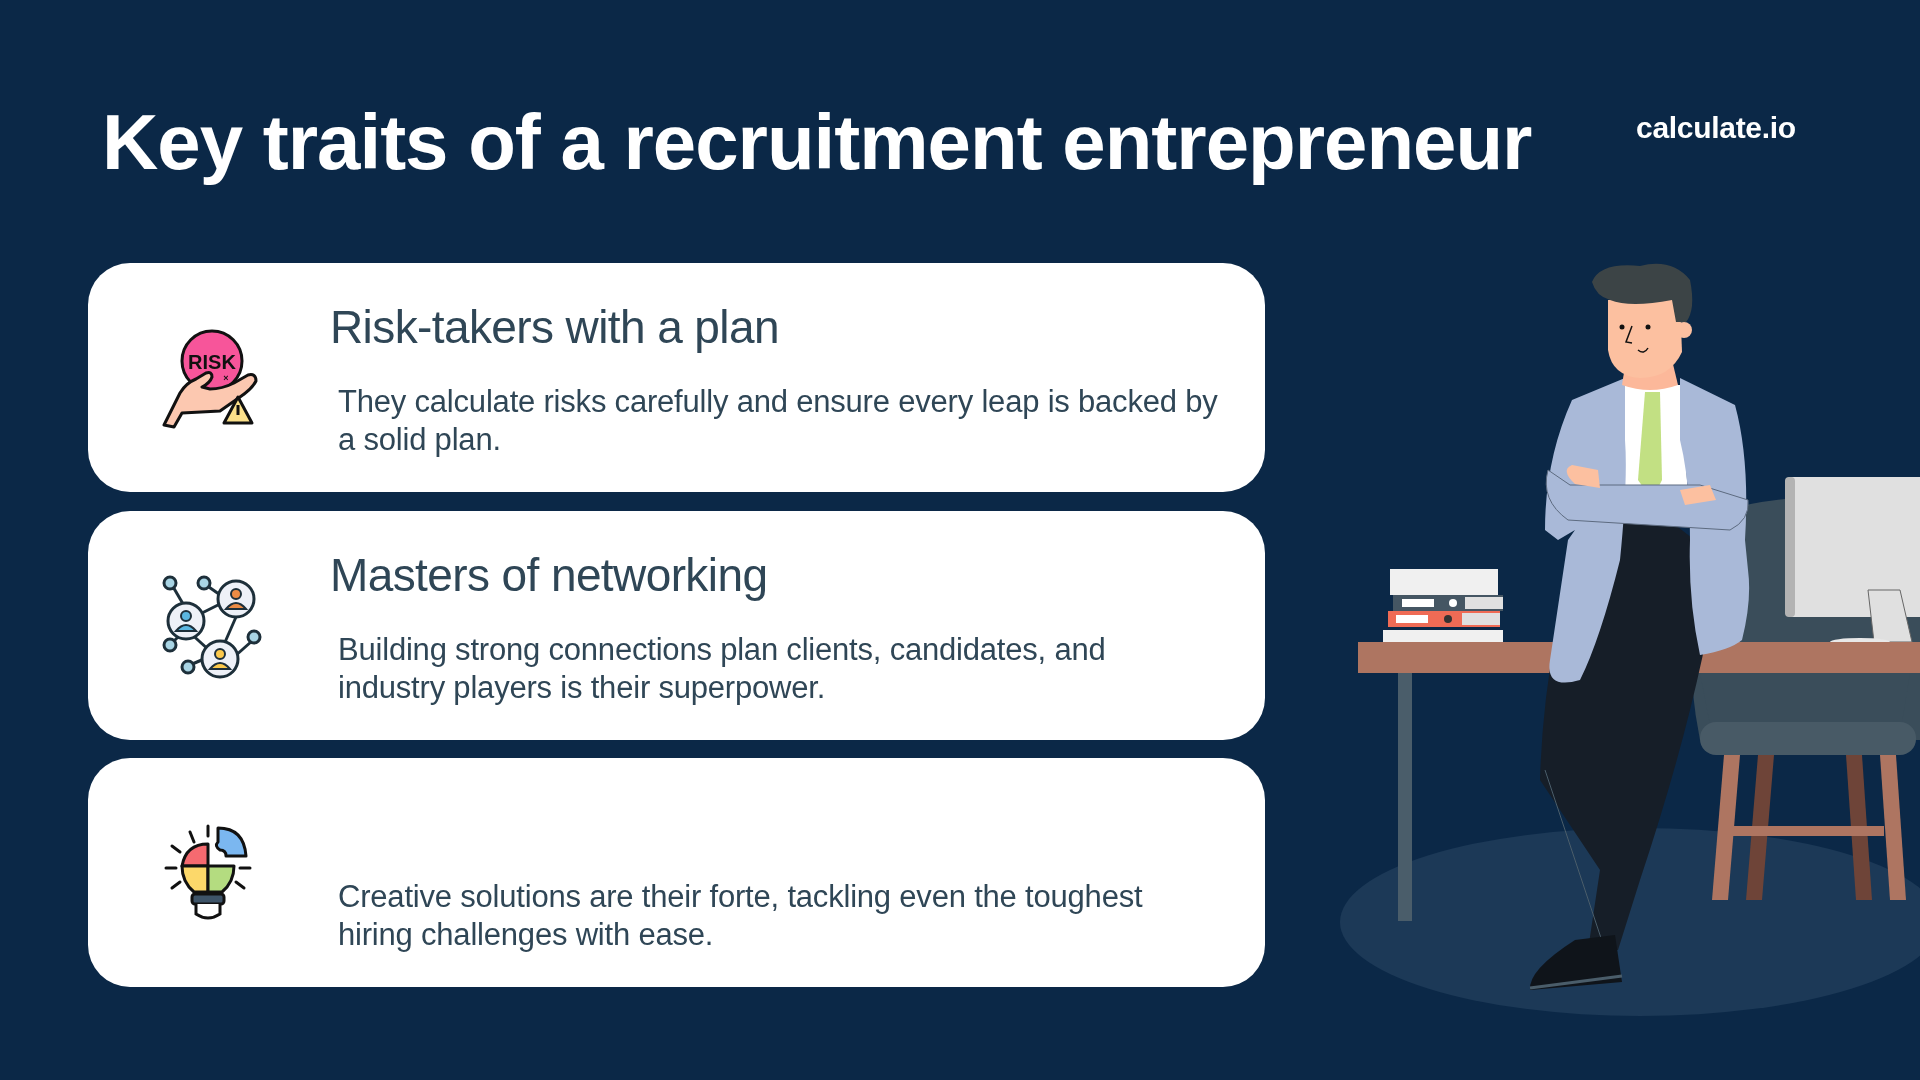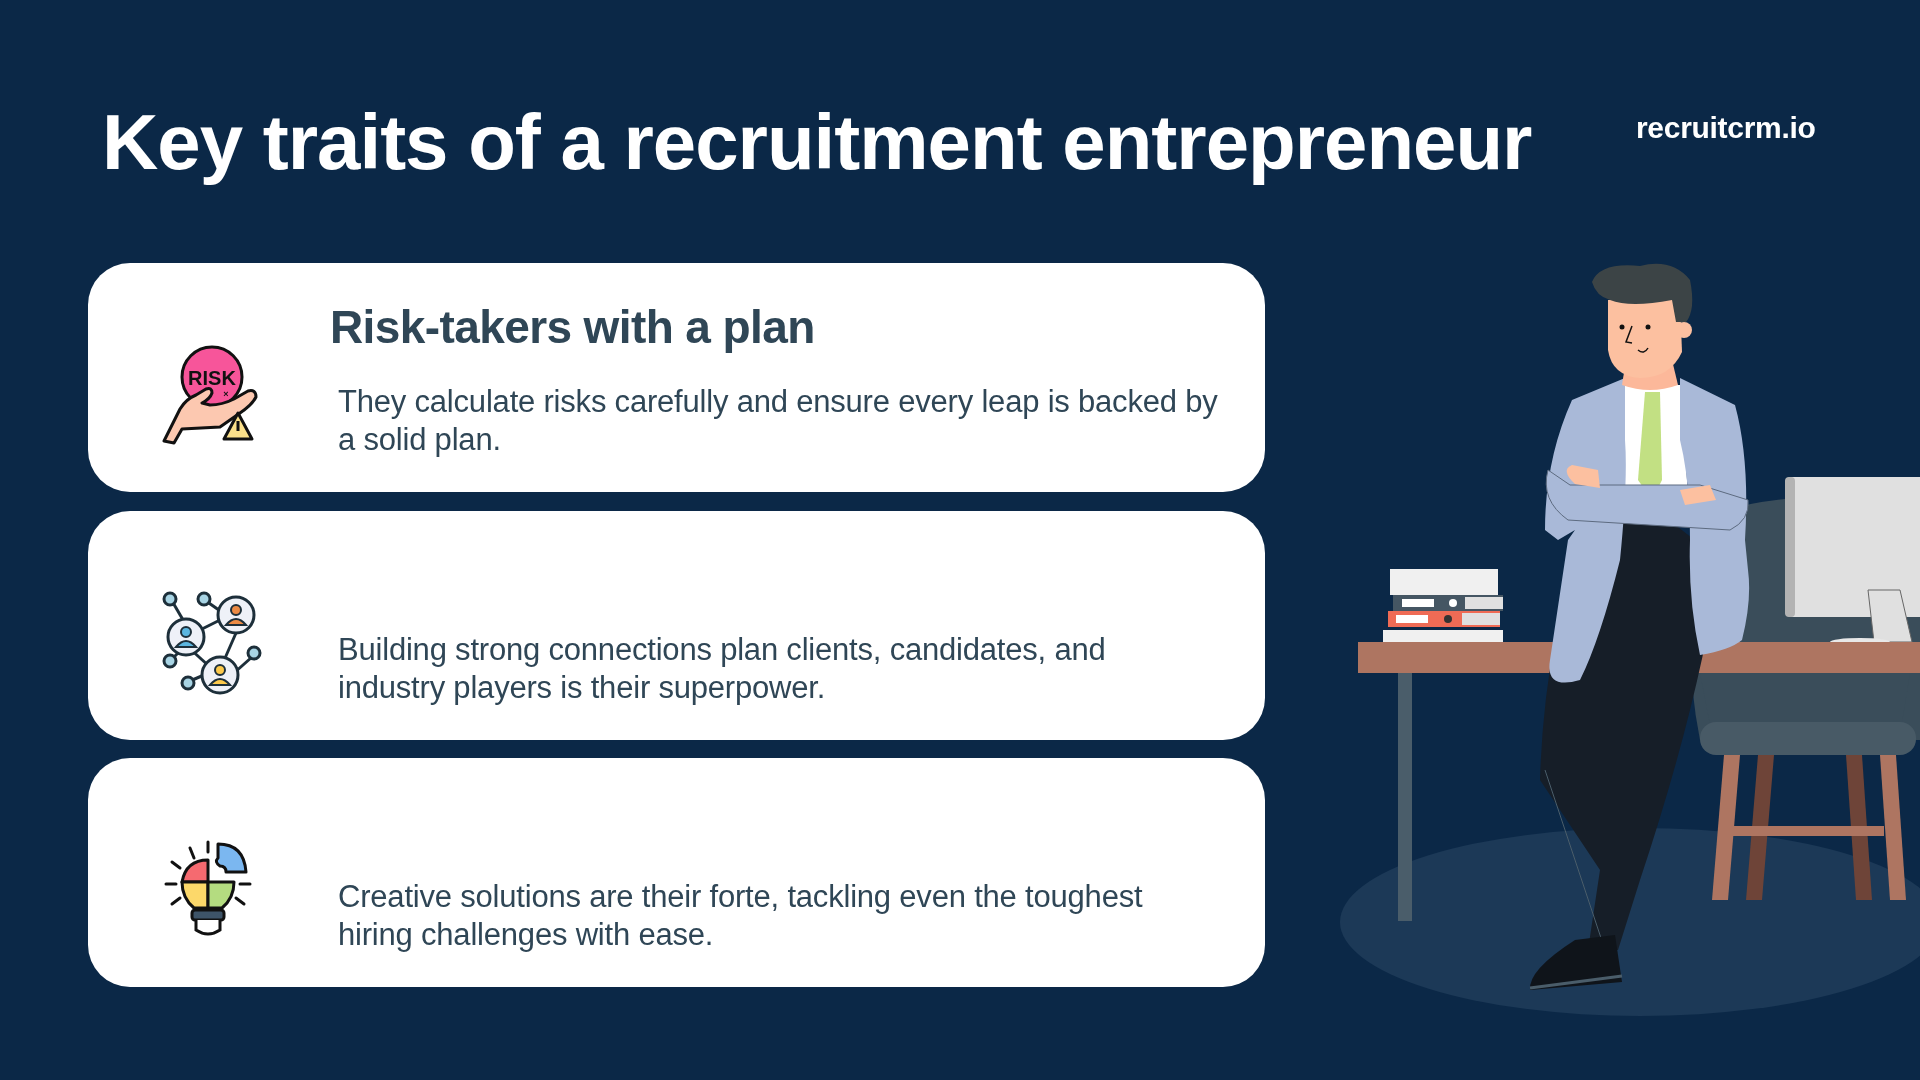--- a/index.html
+++ b/index.html
@@ -29,29 +29,29 @@
     line-height: 36px;
     letter-spacing: -0.3px;
     white-space: nowrap;
   }
   .card {
     position: absolute; left: 88px; width: 1177px; height: 229px;
     background: #ffffff;
     border-radius: 42px;
   }
   .card .icon {
-    position: absolute; left: 72px; top: 80px; width: 104px; height: 104px; text-align: right;
+    position: absolute; left: 72px; top: 64px; width: 104px; height: 104px; text-align: right;
   }
   .card .icon svg { width: 104px; height: 104px; display: block; }
   .card .heading {
     position: absolute; left: 242px; top: 36px;
     margin: 0;
     color: #2f4656;
     font-family: "Liberation Sans", sans-serif;
-    font-weight: 700;
+    font-weight: 400;
     font-size: 46px;
     line-height: 56px;
     letter-spacing: -0.6px;
     white-space: nowrap;
   }
   .card .desc {
     position: absolute; left: 242px; top: 112px; width: 880px;
     margin: 8px;
     color: #2f4656;
     font-family: "Liberation Sans", sans-serif;
@@ -62,21 +62,21 @@
   }
   .illustration {
     position: absolute; left: 0; top: 0; width: 1920px; height: 1080px;
     pointer-events: none;
   }
 </style>
 </head>
 <body>
 
 <h1 class="title">Key traits of a recruitment entrepreneur</h1>
-<div class="brand">recruitcrm.io</div>
+<div class="brand">calculate.io</div>
 
 <div class="card" style="top:263px;">
   <div class="icon">
     <svg viewBox="0 0 104 104">
       <circle cx="52" cy="34" r="30" fill="#f7559a" stroke="#111" stroke-width="3"></circle>
       <text x="52" y="42" text-anchor="middle" font-family="Liberation Sans, sans-serif" font-weight="700" font-size="20" fill="#111">RISK</text>
       <text x="66" y="54" text-anchor="middle" font-family="Liberation Sans, sans-serif" font-weight="700" font-size="9" fill="#111">×</text>
       <path d="M4 98 L20 66 Q26 56 36 52 L46 46 Q52 44 52 50 Q50 56 42 60 L50 62 Q62 62 74 56 L88 48 Q96 46 96 54 Q92 62 80 70 L60 84 L22 86 L14 100 Z" fill="#fcc8b0" stroke="#111" stroke-width="3" stroke-linejoin="round"></path>
       <path d="M78 70 L92 96 L64 96 Z" fill="#fbe08a" stroke="#111" stroke-width="3" stroke-linejoin="round"></path>
       <line x1="78" y1="78" x2="78" y2="88" stroke="#111" stroke-width="3"></line>
@@ -110,20 +110,21 @@
       <circle cx="76" cy="19" r="5" fill="#ec8b45" stroke="#1d2f3a" stroke-width="2"></circle>
       <path d="M66 34 Q76 22 86 34 Z" fill="#ec8b45" stroke="#1d2f3a" stroke-width="2"></path>
       <circle cx="26" cy="46" r="18" fill="#eef1f8" stroke="#1d2f3a" stroke-width="3"></circle>
       <circle cx="26" cy="41" r="5" fill="#5bb6e0" stroke="#1d2f3a" stroke-width="2"></circle>
       <path d="M16 56 Q26 44 36 56 Z" fill="#5bb6e0" stroke="#1d2f3a" stroke-width="2"></path>
       <circle cx="60" cy="84" r="18" fill="#eef1f8" stroke="#1d2f3a" stroke-width="3"></circle>
       <circle cx="60" cy="79" r="5" fill="#fcc94c" stroke="#1d2f3a" stroke-width="2"></circle>
       <path d="M50 94 Q60 82 70 94 Z" fill="#fcc94c" stroke="#1d2f3a" stroke-width="2"></path>
     </svg>
   </div>
+  <h2 class="heading">Masters of networking</h2>
   <p class="desc">Building strong connections plan clients, candidates, and industry players is their superpower.</p>
 </div>
 
 <div class="card" style="top:758px;">
   <div class="icon">
     <svg viewBox="0 0 104 104">
       <g stroke="#111" stroke-width="3" stroke-linecap="round">
         <line x1="30" y1="10" x2="34" y2="20"></line>
         <line x1="48" y1="4" x2="48" y2="14"></line>
         <line x1="12" y1="24" x2="20" y2="30"></line>

